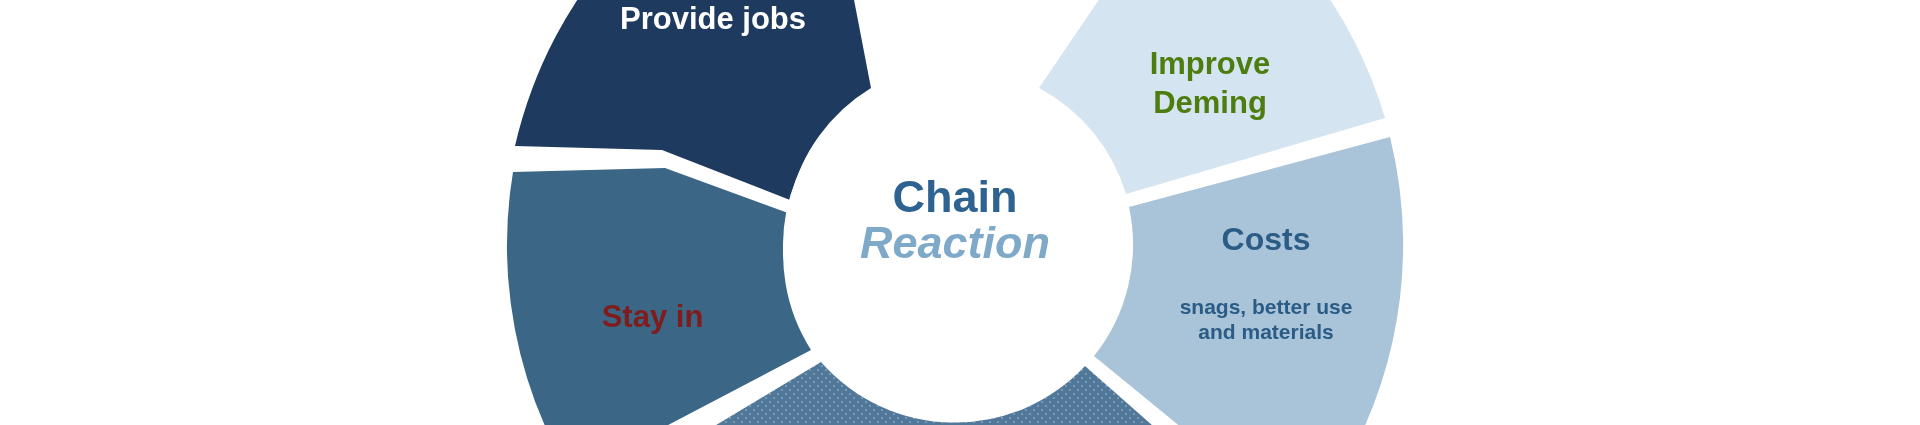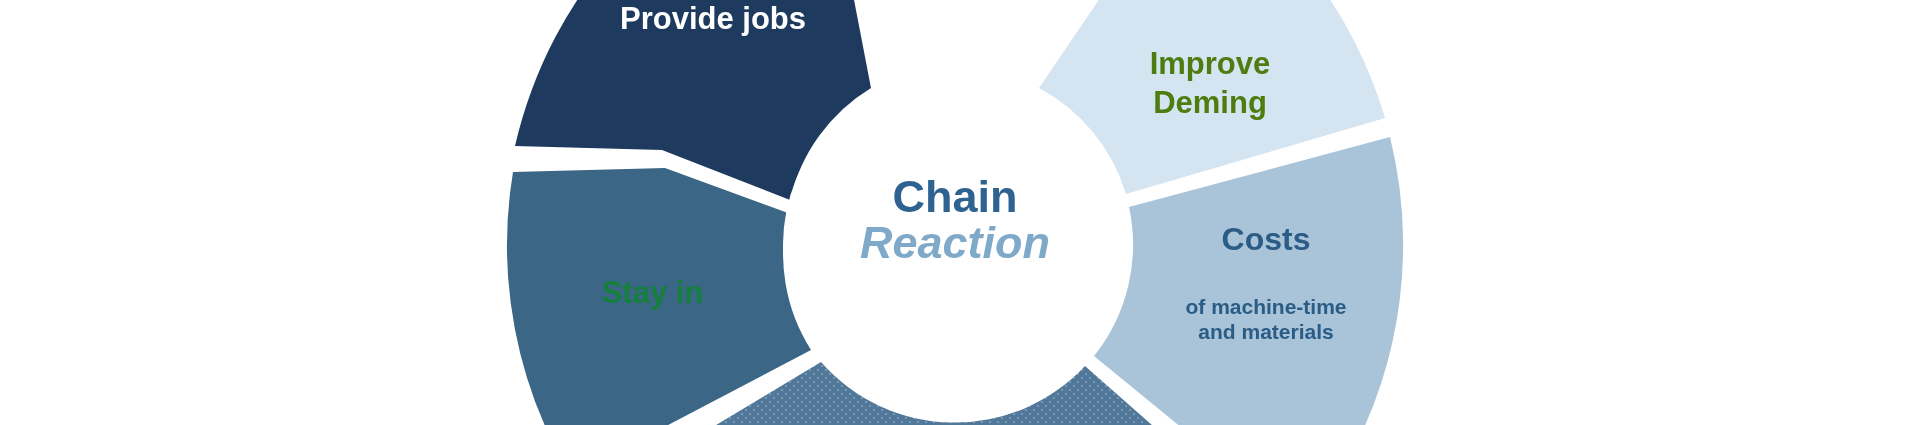--- a/index.html
+++ b/index.html
@@ -79,25 +79,25 @@
   <div class="label lbl-improve" style="color: #4d7c0f; margin-top: 24px;">
     <div>Improve</div>
     <div>Deming</div>
   </div>
 
   <div class="label lbl-costs-hd" style="color: rgb(42, 92, 133);">
     <div>Costs</div>
   </div>
 
   <div class="label lbl-costs-bd" style="color: rgb(42, 92, 133);">
-    <div>of machine-time</div>
+    <div>snags, better use</div>
     <div>and materials</div>
   </div>
 
-  <div class="label lbl-stay" style="color: #15803d;">
+  <div class="label lbl-stay" style="color: #7f1d1d; margin-top: 24px;">
     <div>Stay in</div>
   </div>
 
   <div class="label lbl-title">
     <div style="color: rgb(46, 99, 145);">Chain</div>
     <div style="color: rgb(127, 169, 201); font-style: italic;">Reaction</div>
   </div>
 
 </div>
 

